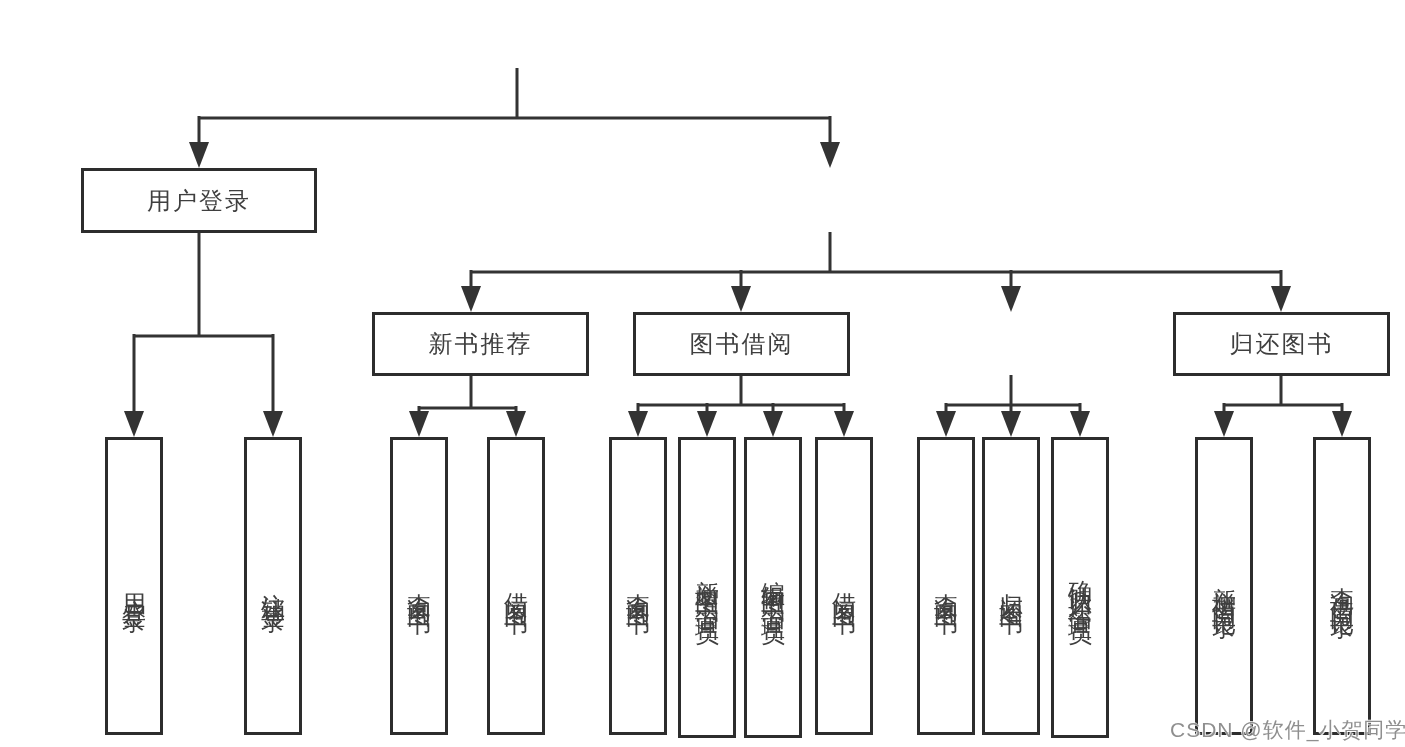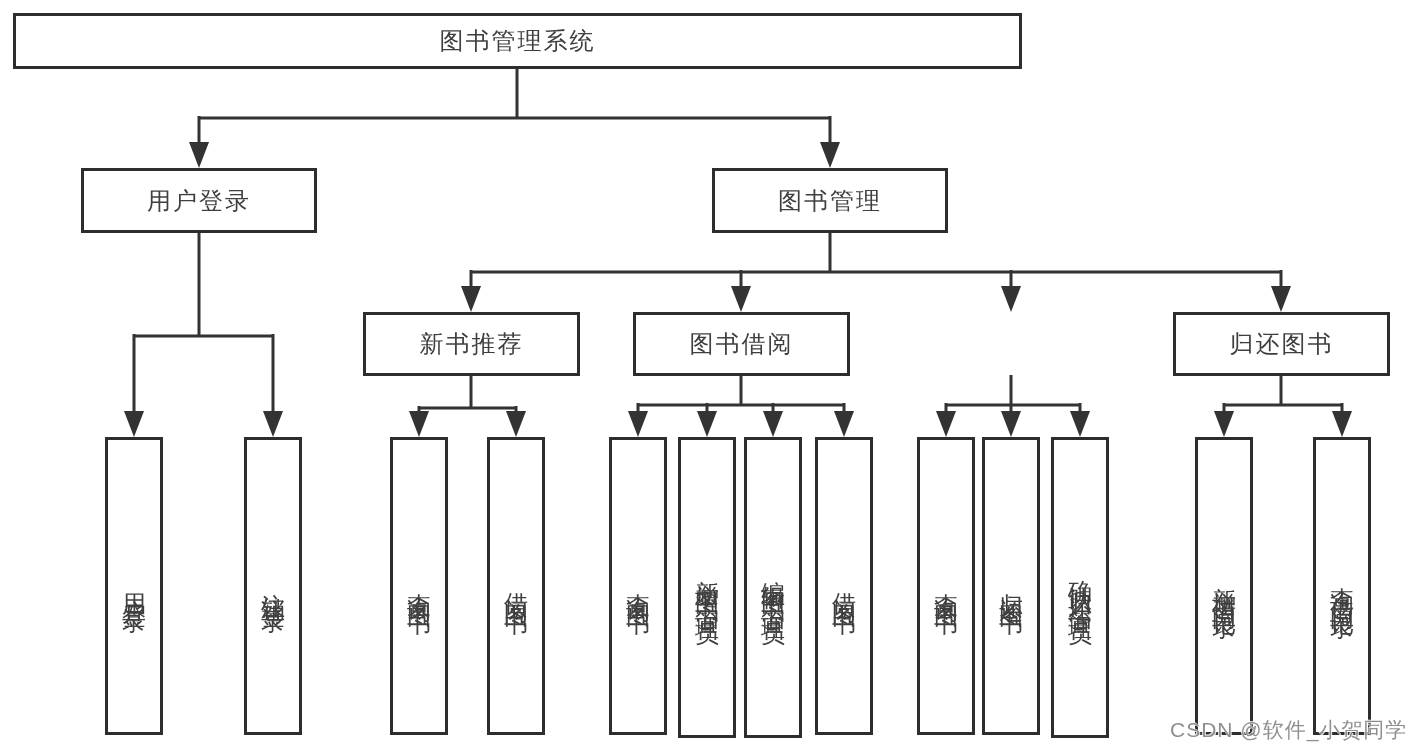--- a/index.html
+++ b/index.html
@@ -70,32 +70,26 @@
     <path d="M1011 375 V405 M946 405 H1080 M946 403 V418 M1011 403 V418 M1080 403 V418"></path>
     <polygon points="936,411 956,411 946,437"></polygon>
     <polygon points="1001,411 1021,411 1011,437"></polygon>
     <polygon points="1070,411 1090,411 1080,437"></polygon>
 
     <path d="M1281 375 V405 M1224 405 H1342 M1224 403 V418 M1342 403 V418"></path>
     <polygon points="1214,411 1234,411 1224,437"></polygon>
     <polygon points="1332,411 1352,411 1342,437"></polygon>
   </svg>
 
-  <div class="node h" style="left:13px;top:13px;width:1009px;height:56px">
-    <span class="lbl">图书管理系统</span>
-  </div>
 
   <div class="node h" style="left:81px;top:168px;width:236px;height:65px">
     <span class="lbl">用户登录</span>
   </div>
-  <div class="node h" style="left:712px;top:168px;width:236px;height:65px">
-    <span class="lbl">图书管理</span>
-  </div>
 
-  <div class="node h" style="left:363px;top:312px;width:217px;height:64px">
+  <div class="node h" style="left:372px;top:312px;width:217px;height:64px">
     <span class="lbl">新书推荐</span>
   </div>
   <div class="node h" style="left:633px;top:312px;width:217px;height:64px">
     <span class="lbl">图书借阅</span>
   </div>
   <div class="node h" style="left:1173px;top:312px;width:217px;height:64px">
     <span class="lbl">归还图书</span>
   </div>
 
   <div class="node v" style="left:105px;top:437px;width:58px;height:298px">

